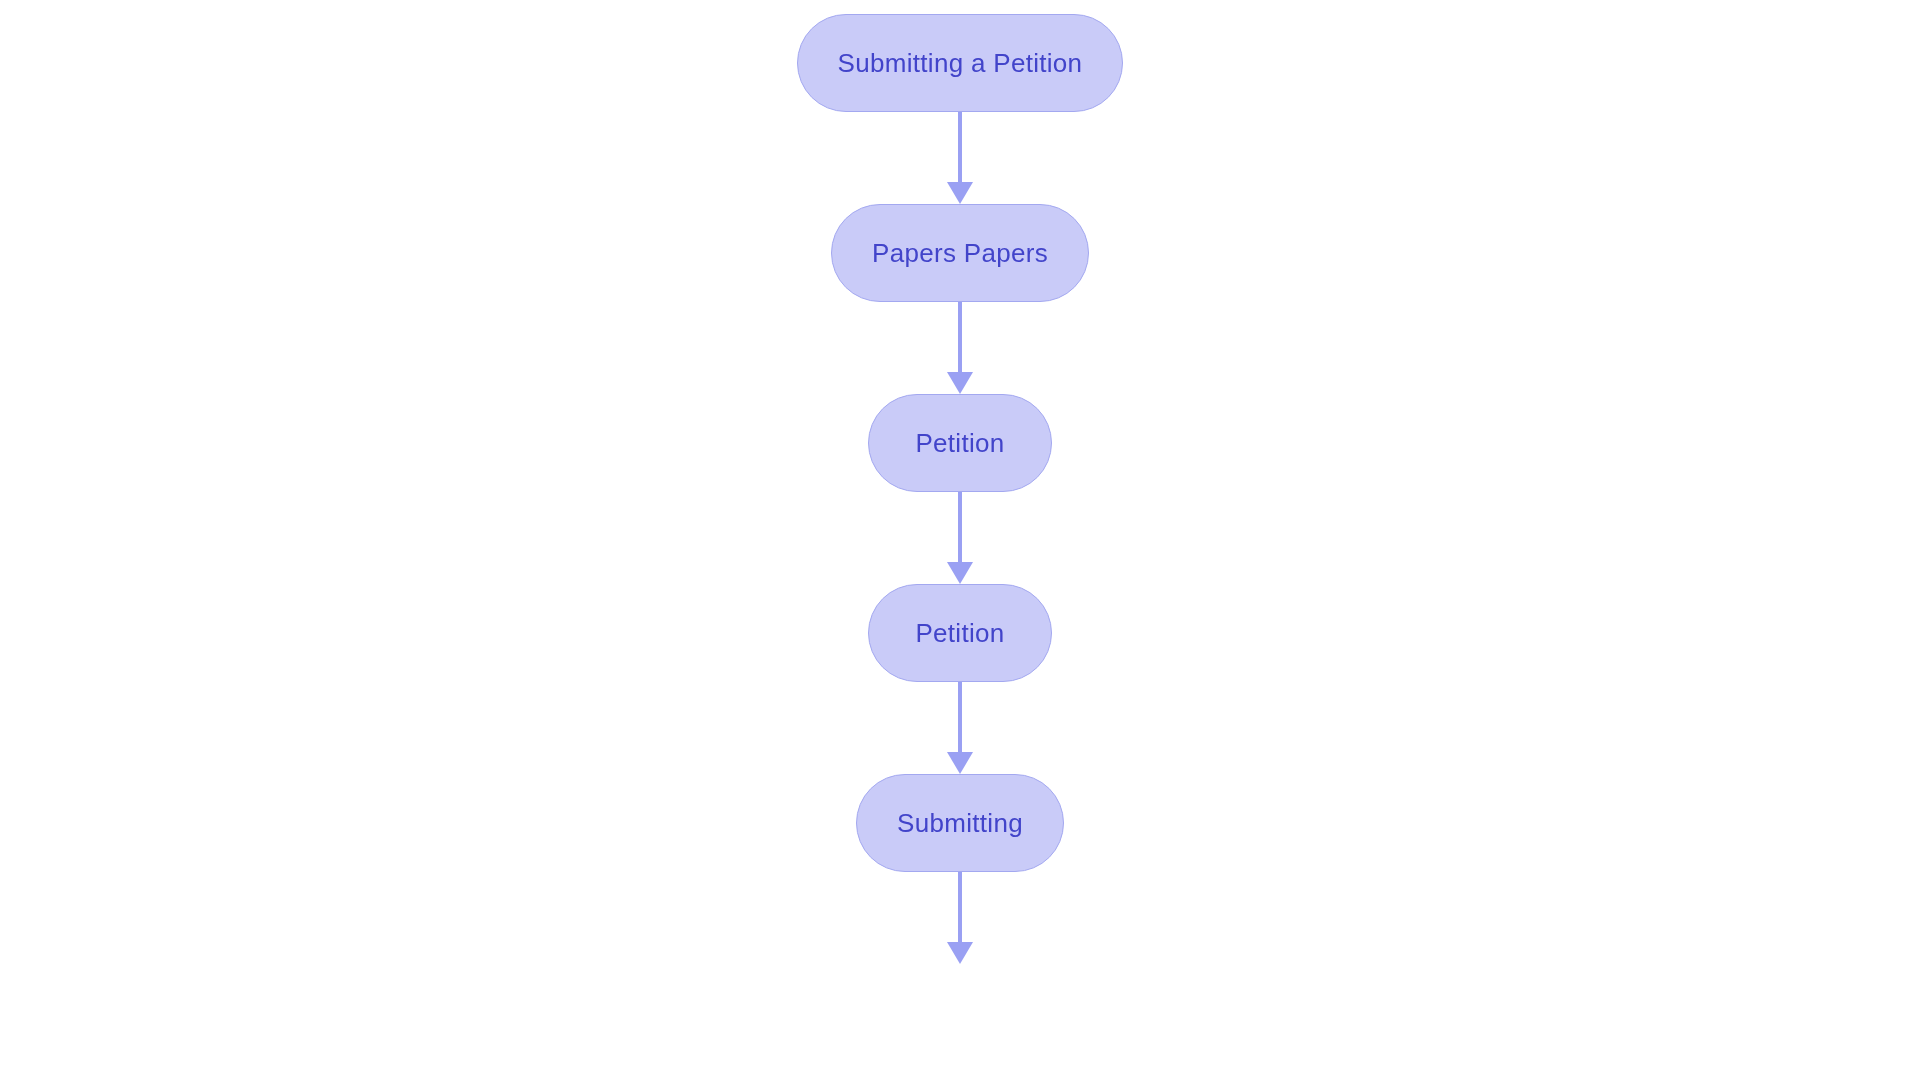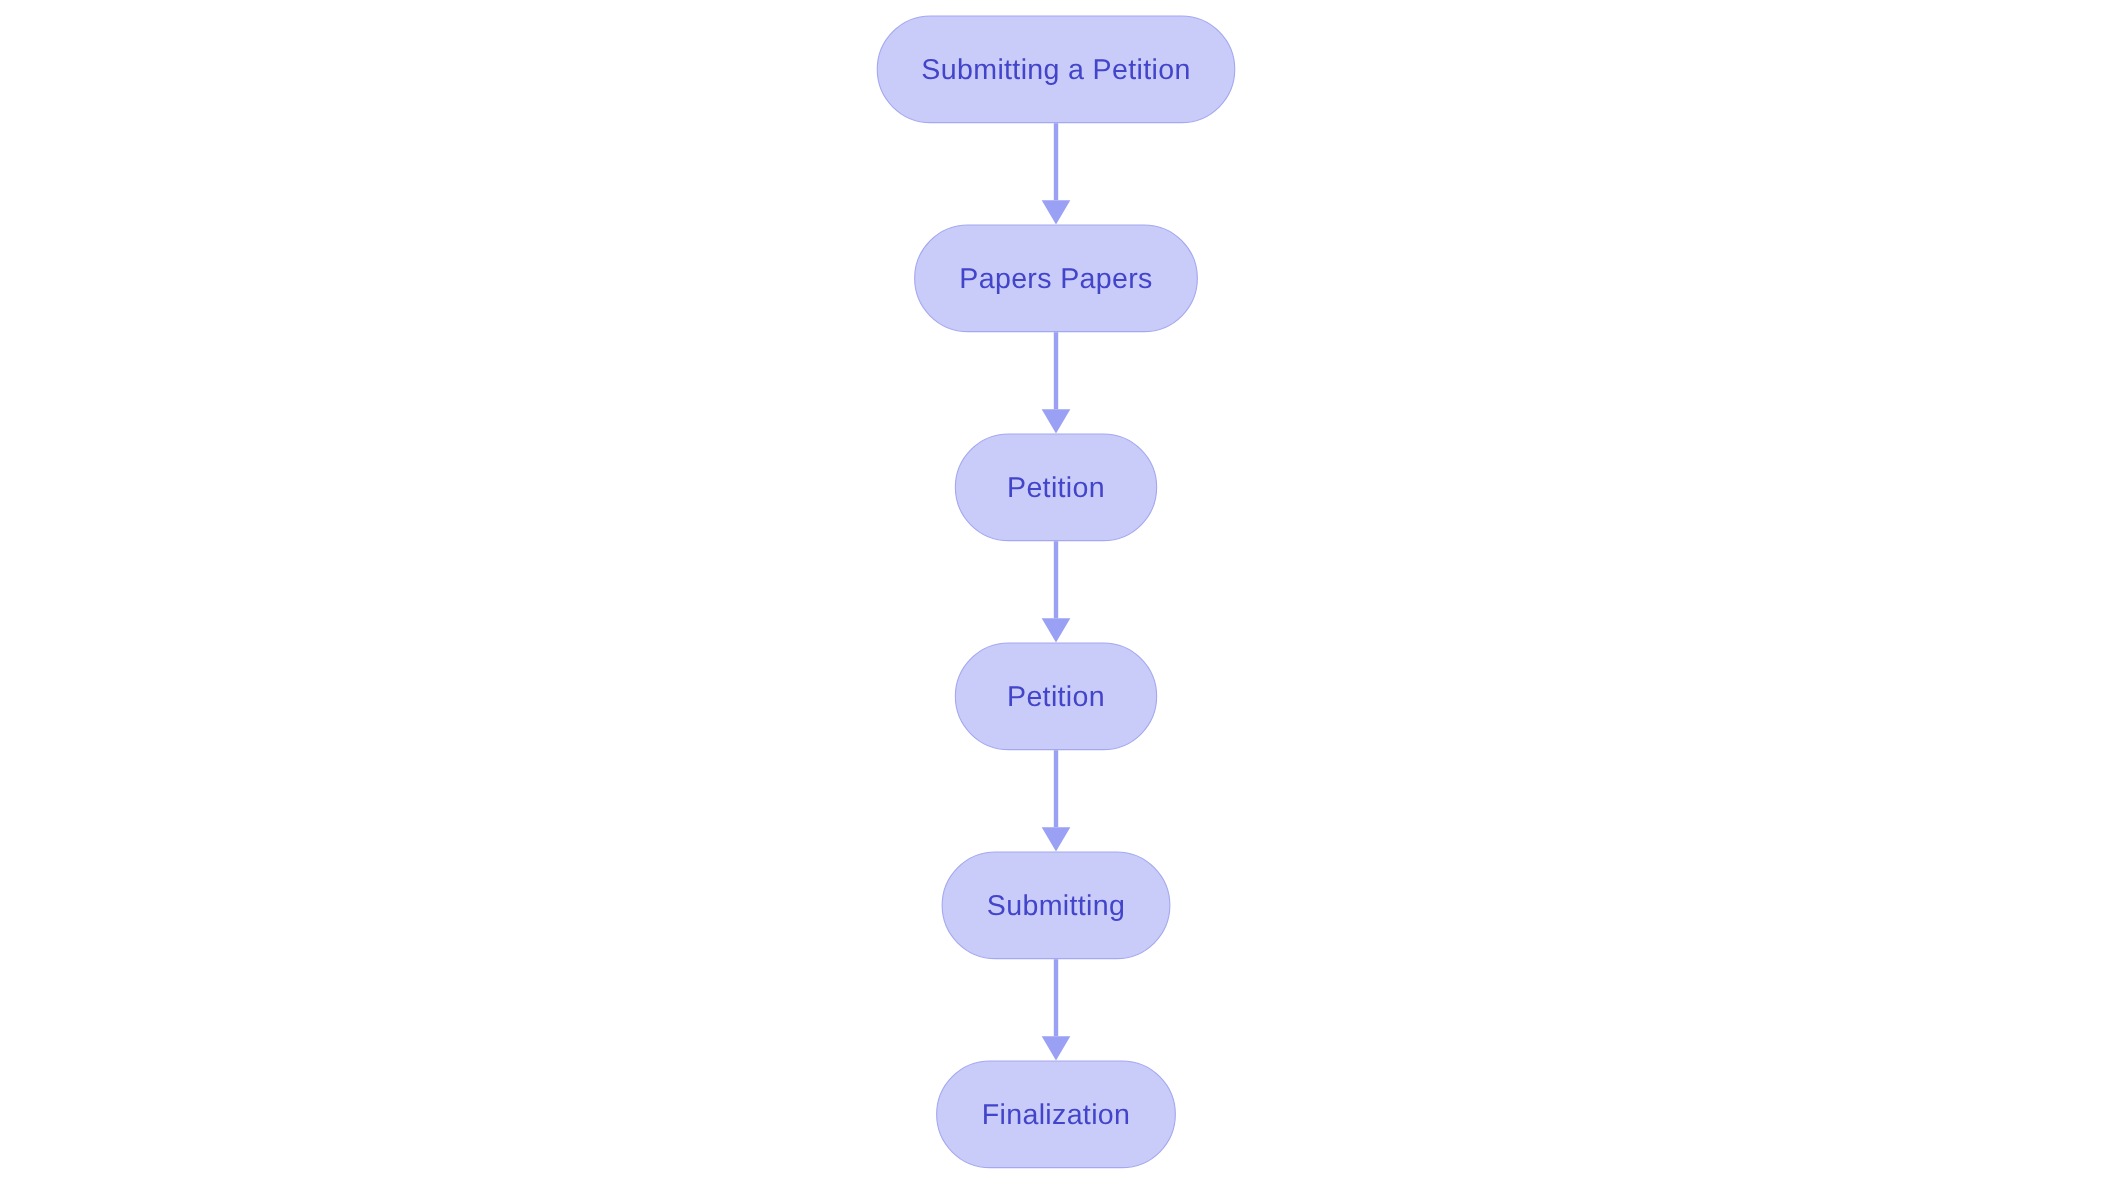--- a/index.html
+++ b/index.html
@@ -96,15 +96,14 @@
     <div class="arrow-head"></div>
   </div>
 
   <div class="node">Submitting</div>
 
   <div class="connector">
     <div class="arrow-line"></div>
     <div class="arrow-head"></div>
   </div>
 
-  <div class="node">Finalization</div>
 
 </div>
 
 </body></html>

